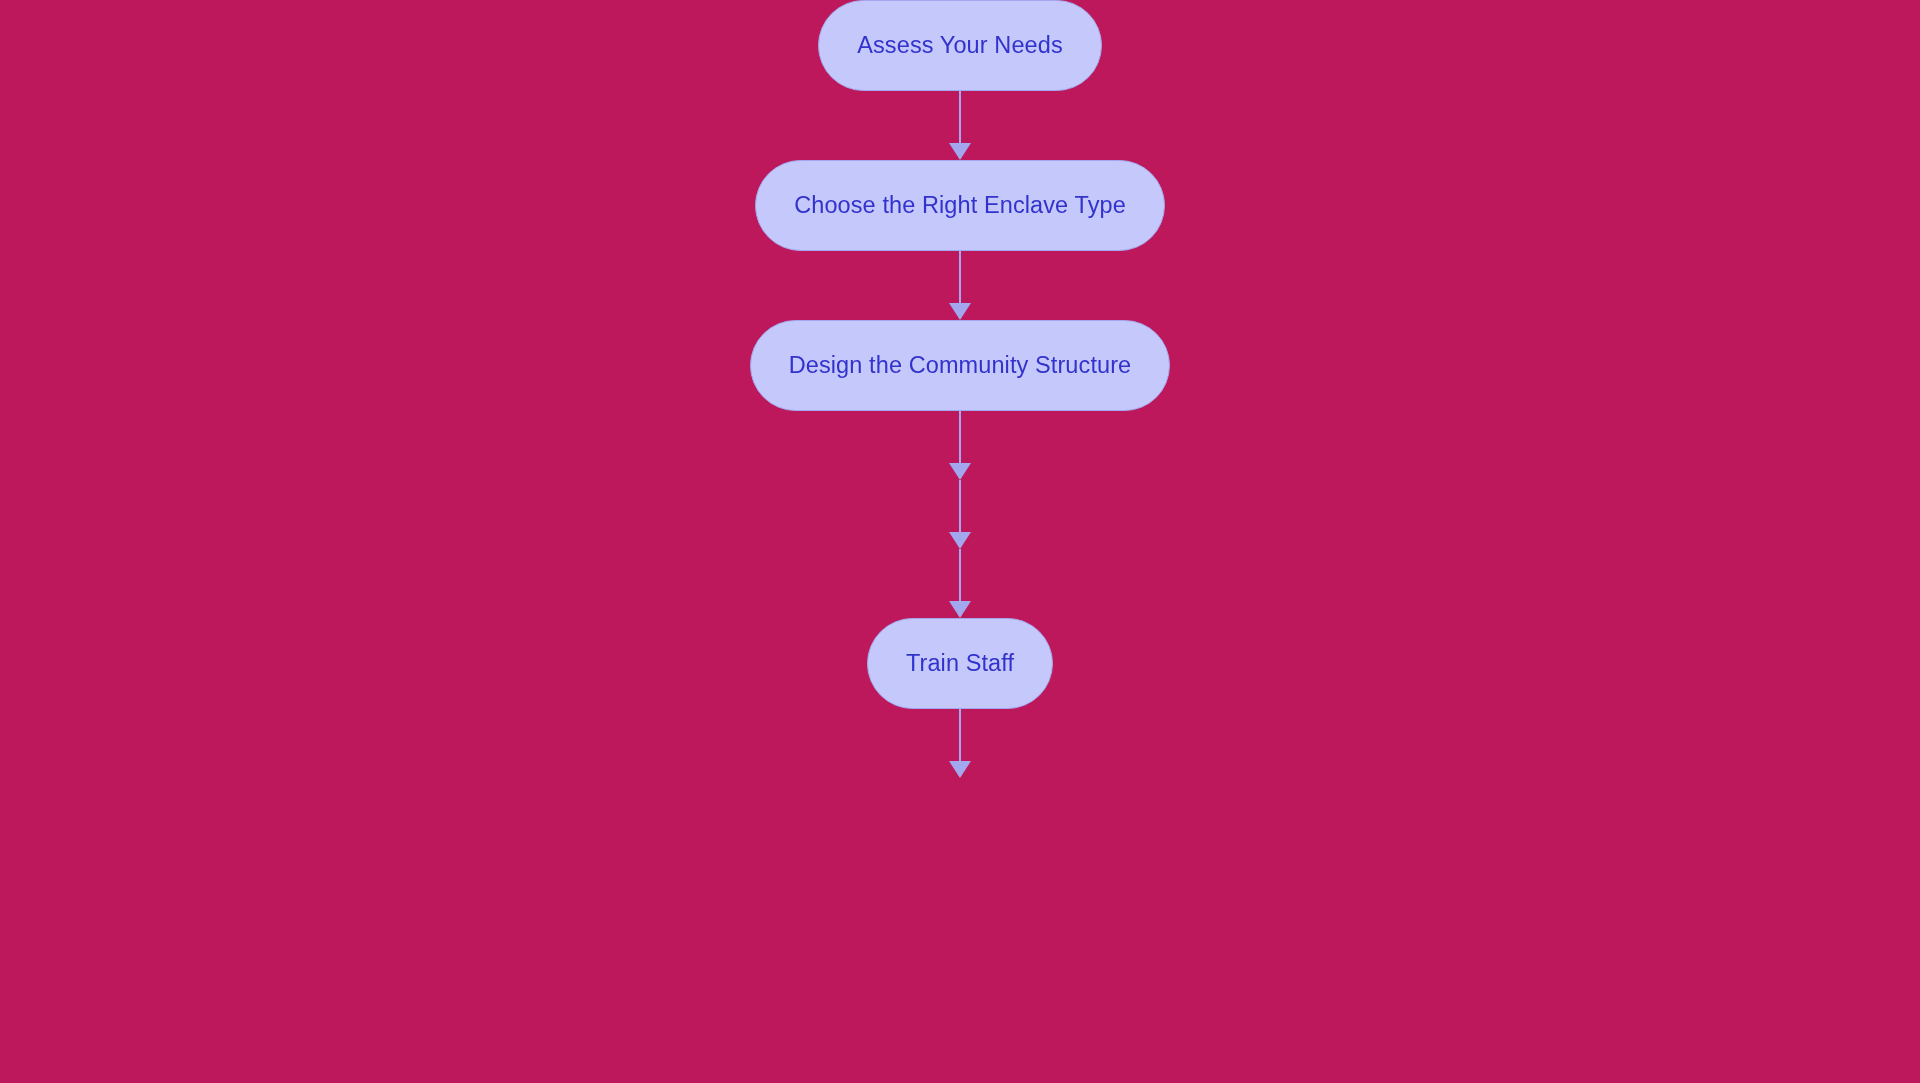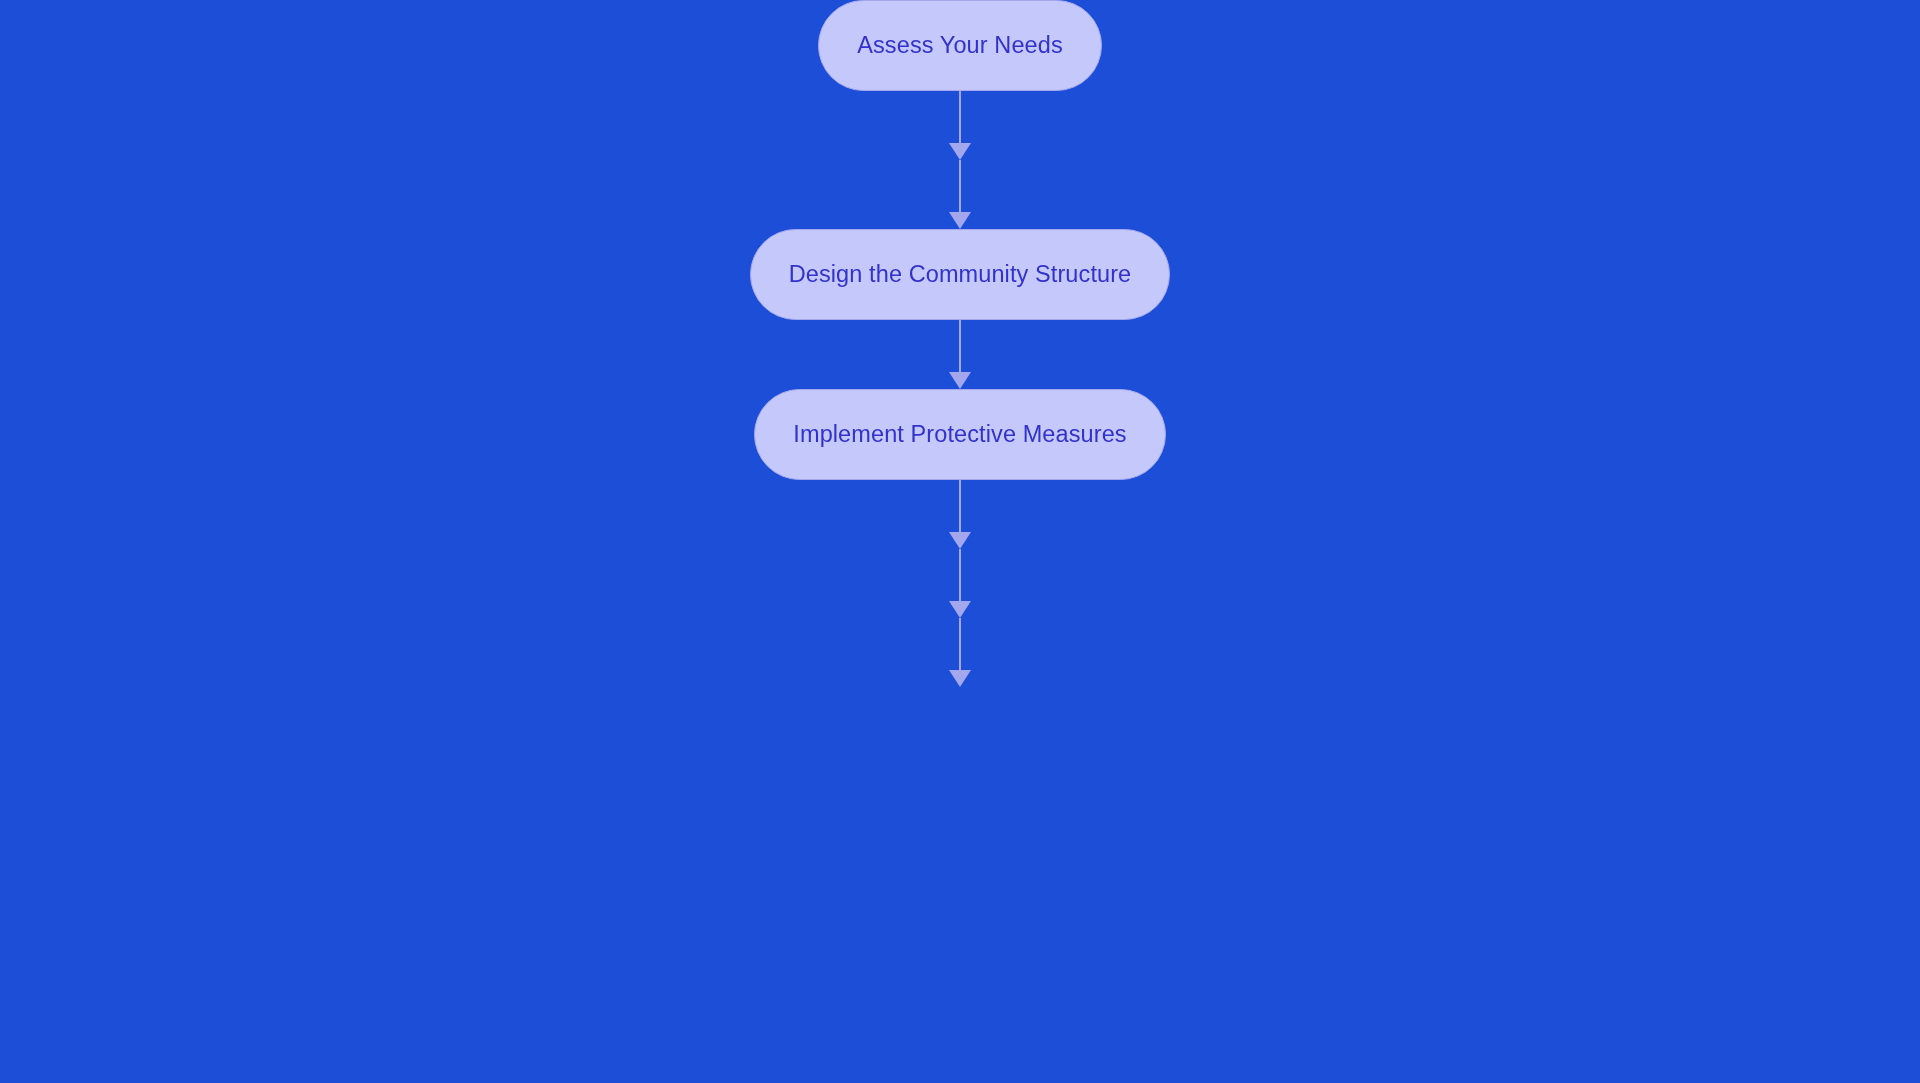--- a/index.html
+++ b/index.html
@@ -11,21 +11,21 @@
   body {
     width: 1920px;
     height: 1083px;
     font-family: "Liberation Sans", "DejaVu Sans", sans-serif;
     overflow: hidden;
   }
   #flow-canvas {
     position: relative;
     width: 1920px;
     height: 1083px;
-    background: #1d4ed8;
+    background: #be185d;
   }
   .flow-column {
     position: absolute;
     left: 0;
     top: 0;
     width: 1920px;
     height: 1083px;
     display: flex;
     flex-direction: column;
     align-items: center;
@@ -78,51 +78,54 @@
 
     <div class="node">
       <span>Assess Your Needs</span>
     </div>
 
     <div class="connector">
       <div class="line"></div>
       <div class="arrowhead"></div>
     </div>
 
+    <div class="node">
+      <span>Choose the Right Enclave Type</span>
+    </div>
 
     <div class="connector">
       <div class="line"></div>
       <div class="arrowhead"></div>
     </div>
 
     <div class="node">
       <span>Design the Community Structure</span>
-    </div>
-
-    <div class="connector">
-      <div class="line"></div>
-      <div class="arrowhead"></div>
-    </div>
-
-    <div class="node">
-      <span>Implement Protective Measures</span>
     </div>
 
     <div class="connector">
       <div class="line"></div>
       <div class="arrowhead"></div>
     </div>
 
 
     <div class="connector">
       <div class="line"></div>
       <div class="arrowhead"></div>
     </div>
 
 
     <div class="connector">
       <div class="line"></div>
       <div class="arrowhead"></div>
     </div>
 
+    <div class="node">
+      <span>Train Staff</span>
+    </div>
+
+    <div class="connector">
+      <div class="line"></div>
+      <div class="arrowhead"></div>
+    </div>
+
 
   </div>
 </div>
 
 </body></html>

